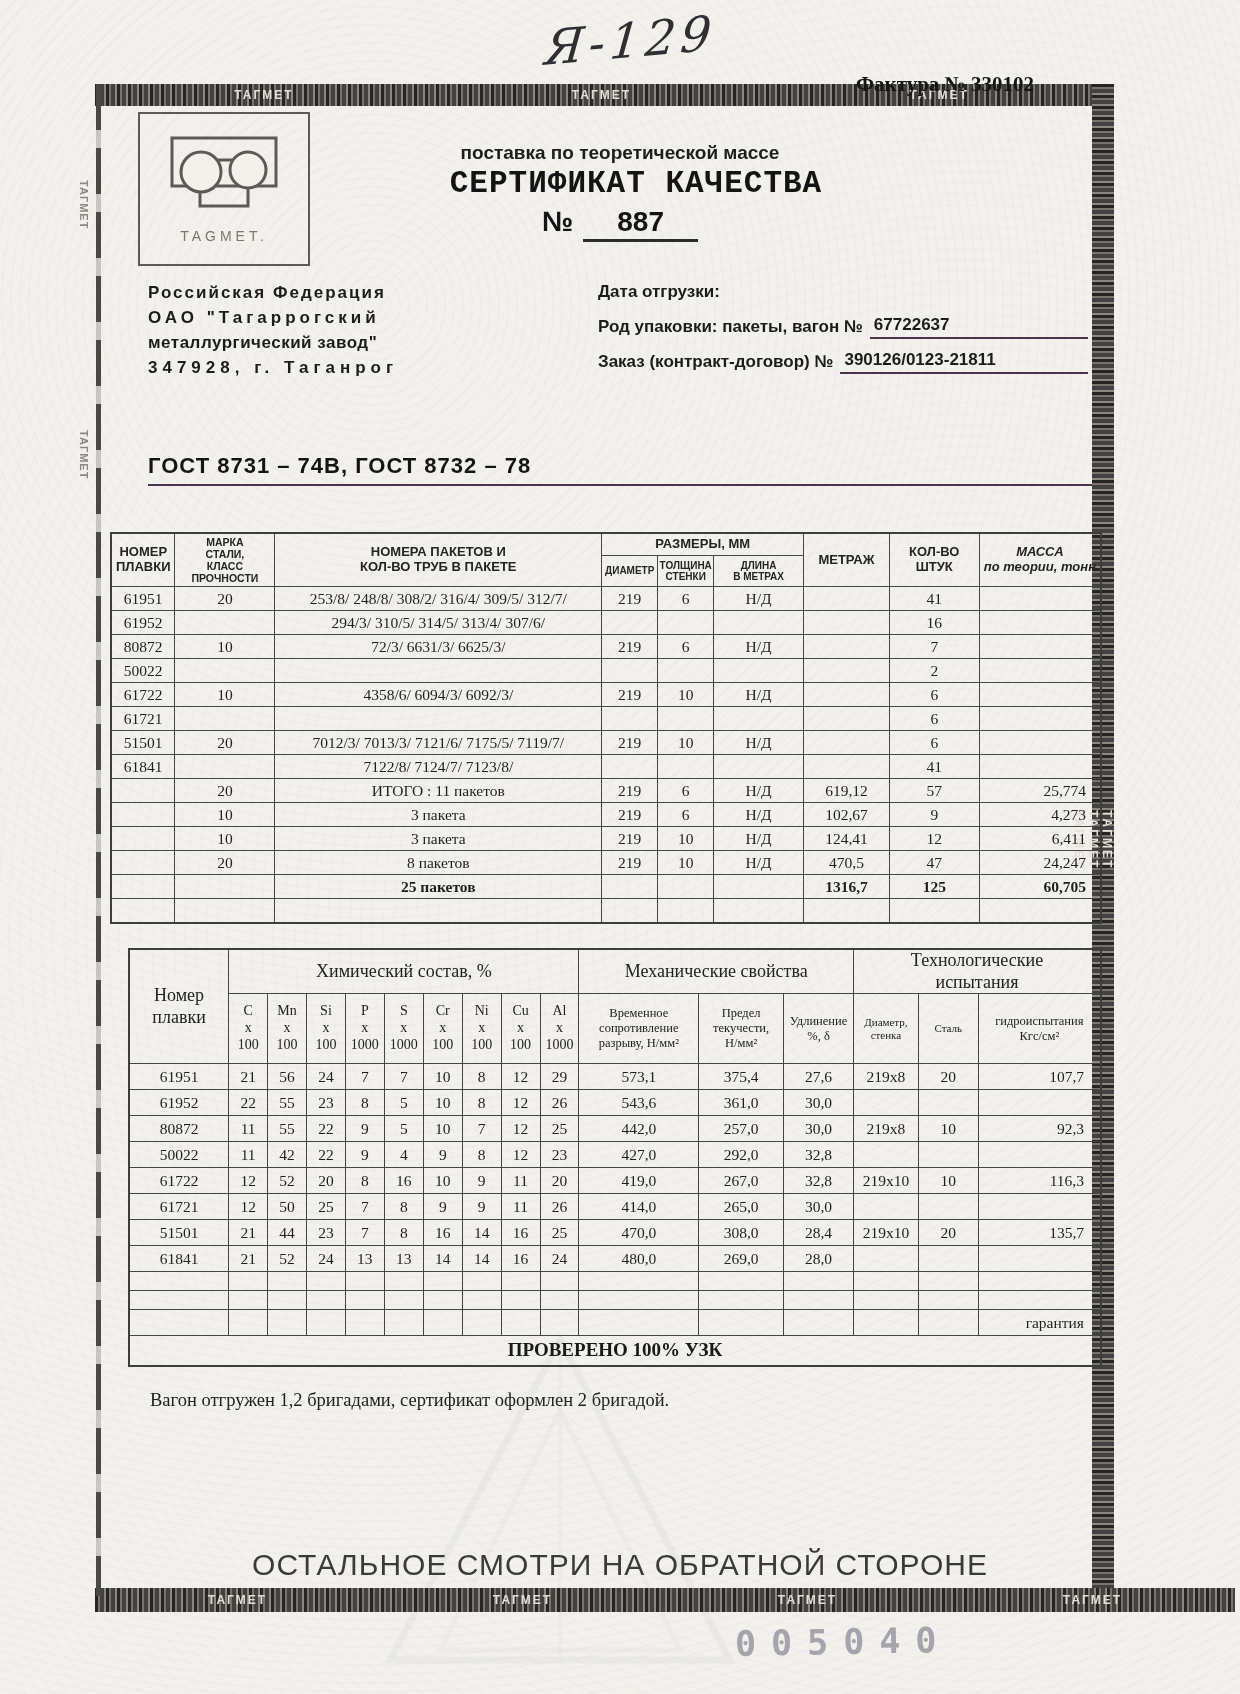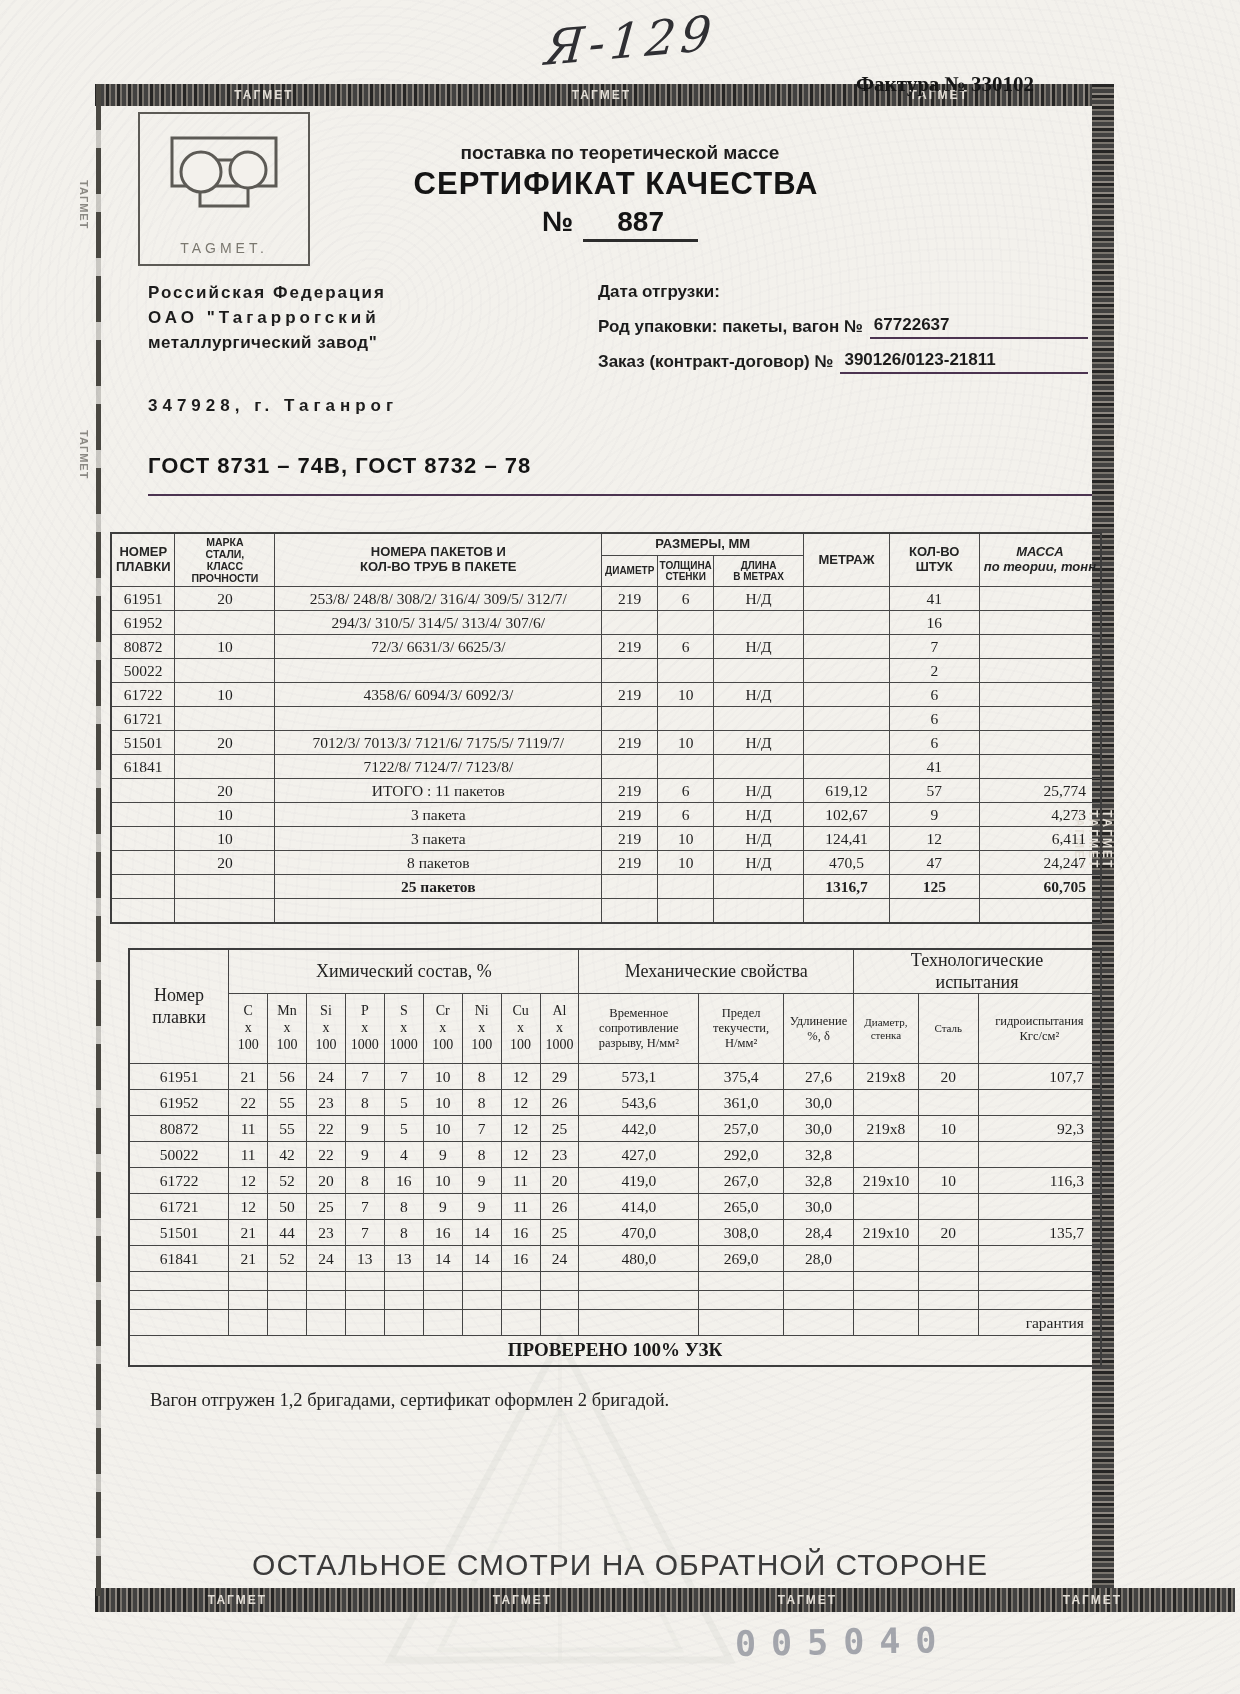--- a/index.html
+++ b/index.html
@@ -60,62 +60,62 @@
     position:absolute;left:856px;top:72px;z-index:5;
     font-family:"Liberation Serif",serif;font-weight:bold;font-size:21px;color:#161616;
   }
   .logo{
     position:absolute;left:138px;top:112px;width:172px;height:154px;
     border:2px solid #5c5a55;z-index:3;text-align:center;
   }
   .logo svg{display:block;margin:16px auto 0;}
   .logo-cap{
     font-family:"Liberation Sans",sans-serif;font-size:14px;color:#7a776f;
-    letter-spacing:4px;margin-top:20px;
+    letter-spacing:4px;margin-top:8px;
   }
   .delivery-note{
     position:absolute;left:360px;top:142px;width:520px;text-align:center;
     font-family:"Liberation Sans",sans-serif;font-weight:bold;font-size:19px;color:#1d1d1d;
   }
   .title{
-    position:absolute;left:326px;top:166px;width:580px;text-align:center;
-    font-family:Liberation Sans, sans-serif;font-weight:bold;font-size:31px;
+    position:absolute;left:346px;top:166px;width:580px;text-align:center;
+    font-family:Liberation Mono, monospace;font-weight:bold;font-size:31px;
     letter-spacing:1px;color:#141414;
   }
   .cert-num{
     position:absolute;left:330px;top:206px;width:580px;text-align:center;
     font-family:"Liberation Sans",sans-serif;font-weight:bold;font-size:28px;color:#141414;
   }
   .cert-num .num-val{border-bottom:3px solid #2c2c2c;padding:0 34px 2px;margin-left:10px;}
   
   .supplier{
     position:absolute;left:148px;top:280px;z-index:3;
     font-family:"Liberation Sans",sans-serif;font-weight:bold;font-size:17px;
     line-height:25px;color:#1c1c1c;
   }
   .supplier .l0{letter-spacing:2px;}
   .supplier .l1{letter-spacing:4px;}
   .supplier .l2{letter-spacing:.5px;}
-  .supplier .l3{letter-spacing:5px;margin-top:38px;}
+  .supplier .l3{letter-spacing:5px;}
   .shipment{position:absolute;left:598px;top:282px;width:490px;z-index:3;}
   .ship-row{
     display:flex;align-items:flex-end;margin-bottom:11px;
     font-family:"Liberation Sans",sans-serif;font-weight:bold;font-size:17px;color:#1c1c1c;
   }
   .ship-row .lab{white-space:nowrap;margin-right:7px;padding-bottom:2px;}
   .ship-row .val{flex:1;border-bottom:2px solid var(--rule);padding:0 4px 2px;}
   .consignee{
     position:absolute;left:148px;top:420px;display:flex;align-items:flex-end;z-index:3;
     font-family:"Liberation Sans",sans-serif;font-weight:bold;font-size:20px;color:#161616;
   }
   .fill-line{display:inline-block;width:250px;border-bottom:2px solid #3a3a3a;margin-left:10px;height:20px;}
   .gost{
     position:absolute;left:148px;top:453px;width:944px;z-index:3;
     font-family:"Liberation Sans",sans-serif;font-weight:bold;font-size:22px;color:#141414;
-    border-bottom:2px solid var(--rule);padding-bottom:15px;letter-spacing:1px;
+    border-bottom:2px solid var(--rule);padding-bottom:5px;letter-spacing:1px;
   }
   .product{
     position:absolute;left:148px;top:497px;width:944px;display:flex;align-items:flex-end;z-index:3;
     font-family:"Liberation Sans",sans-serif;font-weight:bold;font-size:19px;color:#161616;
   }
   .product .plabel{white-space:nowrap;padding-bottom:3px;}
   .product .pvalue{flex:1;border-bottom:2px solid var(--rule);padding:0 2px 3px 6px;}
   
   table{border-collapse:collapse;z-index:3;position:absolute;background:transparent;}
   .t1{left:110px;top:532px;width:992px;}

